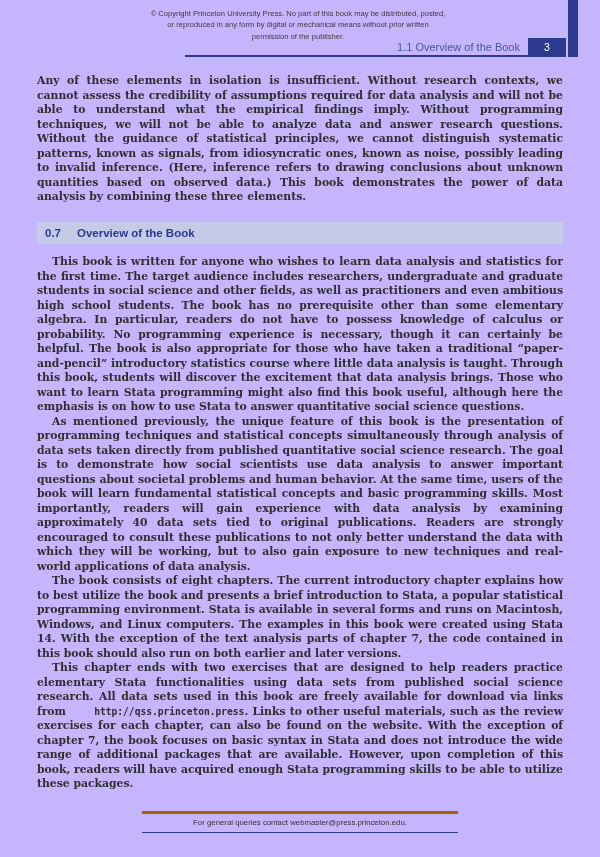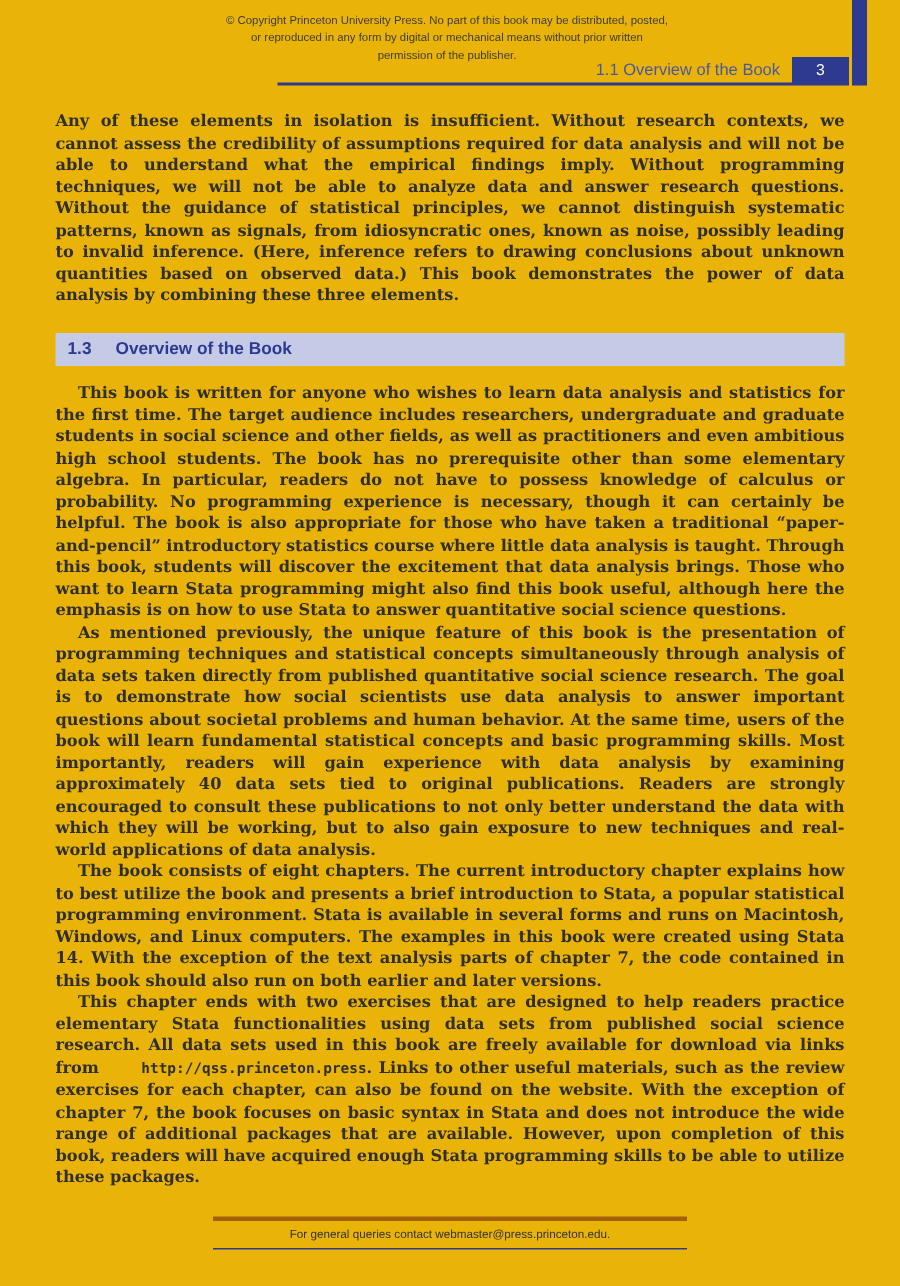--- a/index.html
+++ b/index.html
@@ -1,20 +1,20 @@
 <!DOCTYPE html>
 <html><head>
 <meta charset="utf-8">
 <style>
   html,body { margin:0; padding:0; background:#e8e8e8; }
   .page {
     position:relative;
     width:600px; height:857px;
     margin:0 auto;
-    background:#eab308;
+    background:#c4b5fd;
     font-family:"DejaVu Serif", serif;
     color:#2f2f2f;
     overflow:hidden;
   }
 
   
   .copyright {
     position:absolute; top:8px; left:148px; width:300px;
     font-family:"Liberation Sans", sans-serif;
     font-size:7.6px; line-height:1.5; text-align:center;
@@ -98,21 +98,21 @@
     <span>3</span>
   </div>
 
   <div class="corner-bar"></div>
 
   <div class="main">
 
     <p class="noindent">Any of these elements in isolation is insufficient. Without research contexts, we cannot assess the credibility of assumptions required for data analysis and will not be able to understand what the empirical findings imply. Without programming techniques, we will not be able to analyze data and answer research questions. Without the guidance of statistical principles, we cannot distinguish systematic patterns, known as signals, from idiosyncratic ones, known as noise, possibly leading to invalid inference. (Here, inference refers to drawing conclusions about unknown quantities based on observed data.) This book demonstrates the power of data analysis by combining these three elements.</p>
 
     <div class="section-heading">
-      <span class="sec-num">1.3</span>
+      <span class="sec-num">0.7</span>
       <span>Overview of the Book</span>
     </div>
 
     <p class="indent">This book is written for anyone who wishes to learn data analysis and statistics for the first time. The target audience includes researchers, undergraduate and graduate students in social science and other fields, as well as practitioners and even ambitious high school students. The book has no prerequisite other than some elementary algebra. In particular, readers do not have to possess knowledge of calculus or probability. No programming experience is necessary, though it can certainly be helpful. The book is also appropriate for those who have taken a traditional “paper-and-pencil” introductory statistics course where little data analysis is taught. Through this book, students will discover the excitement that data analysis brings. Those who want to learn Stata programming might also find this book useful, although here the emphasis is on how to use Stata to answer quantitative social science questions.</p>
 
     <p class="indent">As mentioned previously, the unique feature of this book is the presentation of programming techniques and statistical concepts simultaneously through analysis of data sets taken directly from published quantitative social science research. The goal is to demonstrate how social scientists use data analysis to answer important questions about societal problems and human behavior. At the same time, users of the book will learn fundamental statistical concepts and basic programming skills. Most importantly, readers will gain experience with data analysis by examining approximately 40 data sets tied to original publications. Readers are strongly encouraged to consult these publications to not only better understand the data with which they will be working, but to also gain exposure to new techniques and real-world applications of data analysis.</p>
 
     <p class="indent">The book consists of eight chapters. The current introductory chapter explains how to best utilize the book and presents a brief introduction to Stata, a popular statistical programming environment. Stata is available in several forms and runs on Macintosh, Windows, and Linux computers. The examples in this book were created using Stata 14. With the exception of the text analysis parts of chapter 7, the code contained in this book should also run on both earlier and later versions.</p>
 
     <p class="indent"><span>This chapter ends with two exercises that are designed to help readers practice elementary Stata functionalities using data sets from published social science research. All data sets used in this book are freely available for download via links from </span><span class="url">http://qss.princeton.press</span><span>. Links to other useful materials, such as the review exercises for each chapter, can also be found on the website. With the exception of chapter 7, the book focuses on basic syntax in Stata and does not introduce the wide range of additional packages that are available. However, upon completion of this book, readers will have acquired enough Stata programming skills to be able to utilize these packages.</span></p>

